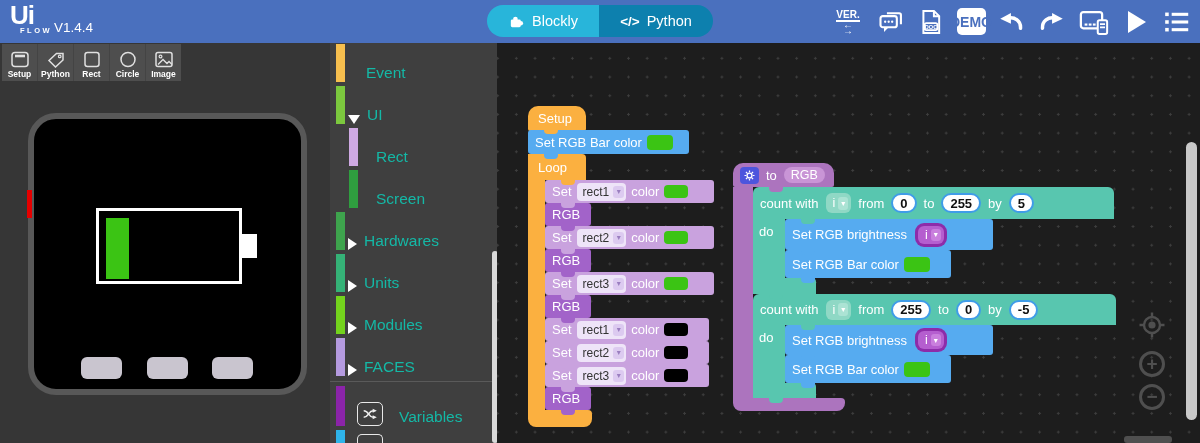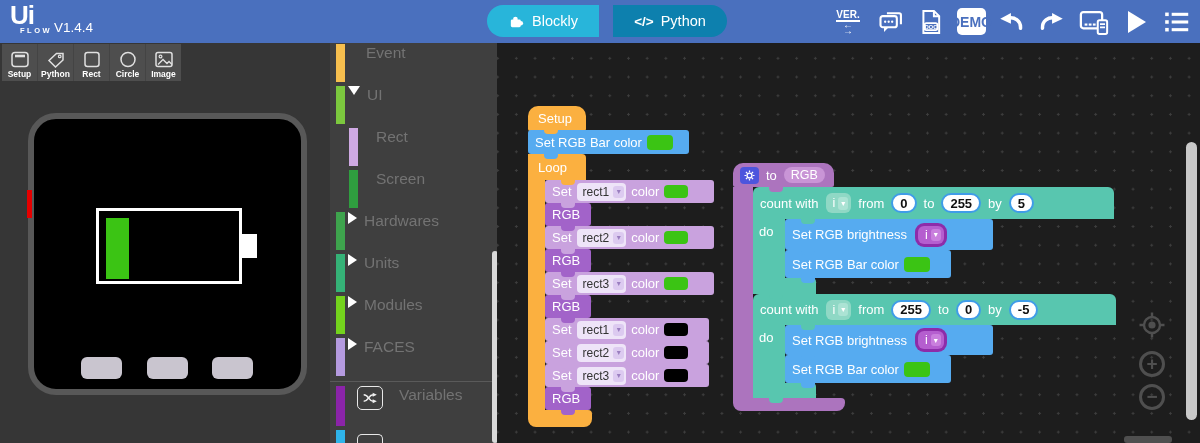--- a/index.html
+++ b/index.html
@@ -6,21 +6,21 @@
   .app{position:relative;width:1200px;height:443px;overflow:hidden;font-family:"Liberation Sans",sans-serif;
        -webkit-font-smoothing:antialiased;}
   .abs{position:absolute;}
 
   
   .topbar{position:absolute;left:0;top:0;width:1200px;height:43px;background:#4a70be;z-index:20;}
   .logo{position:absolute;left:10px;top:2px;color:#fff;line-height:1;}
   .logo-main{font-size:26px;font-weight:bold;letter-spacing:-1px;}
   .logo-sub{font-size:7.5px;font-weight:bold;letter-spacing:2.5px;margin-top:-1px;padding-left:10px;}
   .version{position:absolute;left:54px;top:20px;color:#fff;font-size:13.5px;}
-  .mode-pill{position:absolute;left:487px;top:5px;height:32px;border-radius:16px;overflow:hidden;display:flex;gap:14px;}
+  .mode-pill{position:absolute;left:487px;top:5px;height:32px;border-radius:16px;overflow:hidden;display:flex;}
   .seg{display:flex;align-items:center;justify-content:center;gap:7px;color:#fff;font-size:14.5px;cursor:pointer;}
   .seg-blockly{width:112px;background:#28b5da;}
   .seg-python{width:114px;background:#0d80ae;}
   .pyglyph{font-weight:bold;font-size:13.5px;}
   .tb-icons{position:absolute;right:8px;top:5px;height:33px;display:flex;align-items:center;gap:10px;}
   .tbi{width:30px;height:30px;display:flex;flex-direction:column;align-items:center;justify-content:center;cursor:pointer;}
   .verlab{color:#fff;font-size:10px;font-weight:bold;border-bottom:2px solid #fff;line-height:1.1;}
   .verarr{color:#fff;font-size:10px;line-height:6px;letter-spacing:0;}
   .demo-badge{width:29px;height:27px;background:#fff;border-radius:5px;display:flex;align-items:center;justify-content:center;
               color:#4a70be;font-size:14px;font-weight:bold;}
@@ -38,21 +38,21 @@
   .red-strip{position:absolute;left:27px;top:190px;width:5px;height:28px;background:#e60000;z-index:6;}
   .battery-body{position:absolute;left:96px;top:208px;width:146px;height:76px;border:3px solid #fff;
                 background:#000;box-sizing:border-box;}
   .battery-fill{position:absolute;left:106px;top:218px;width:23px;height:61px;}
   .battery-nub{position:absolute;left:242px;top:234px;width:15px;height:24px;background:#fff;}
   .dev-btn{position:absolute;top:357px;width:41px;height:22px;background:#c9c5cf;border-radius:6px;cursor:pointer;}
 
   
   .toolbox{position:absolute;left:330px;top:43px;width:167px;height:400px;background:#3f3f3f;}
   .cbar{position:absolute;width:9px;height:38px;}
-  .cat{position:absolute;height:38px;display:flex;align-items:flex-start;gap:7px;color:#737373;font-size:15.5px;cursor:pointer;white-space:nowrap;}
+  .cat{position:absolute;height:38px;display:flex;align-items:flex-end;gap:7px;color:#14b8a6;font-size:15.5px;cursor:pointer;white-space:nowrap;}
   .tri-d{width:0;height:0;border-left:6px solid transparent;border-right:6px solid transparent;border-top:9px solid #fff;}
   .tri-r{width:0;height:0;border-top:6px solid transparent;border-bottom:6px solid transparent;border-left:9px solid #fff;}
   .tb-sep{position:absolute;left:330px;top:381px;width:167px;height:1px;background:#5a5a5a;}
   .var-iconbox{width:26px;height:24px;border:1.5px solid #e8e8e8;border-radius:5px;display:flex;align-items:center;justify-content:center;box-sizing:border-box;}
   .tb-scroll{position:absolute;left:492px;top:251px;width:6px;height:192px;background:#d9d9d9;border-radius:3px;}
 
   
   .ws{position:absolute;left:497px;top:43px;width:703px;height:400px;background-color:#1d1d1d;
       background-image:radial-gradient(circle,#3d3d3d 1.1px,transparent 1.3px);
       background-size:18.7px 18.7px;background-position:10px 6px;}

